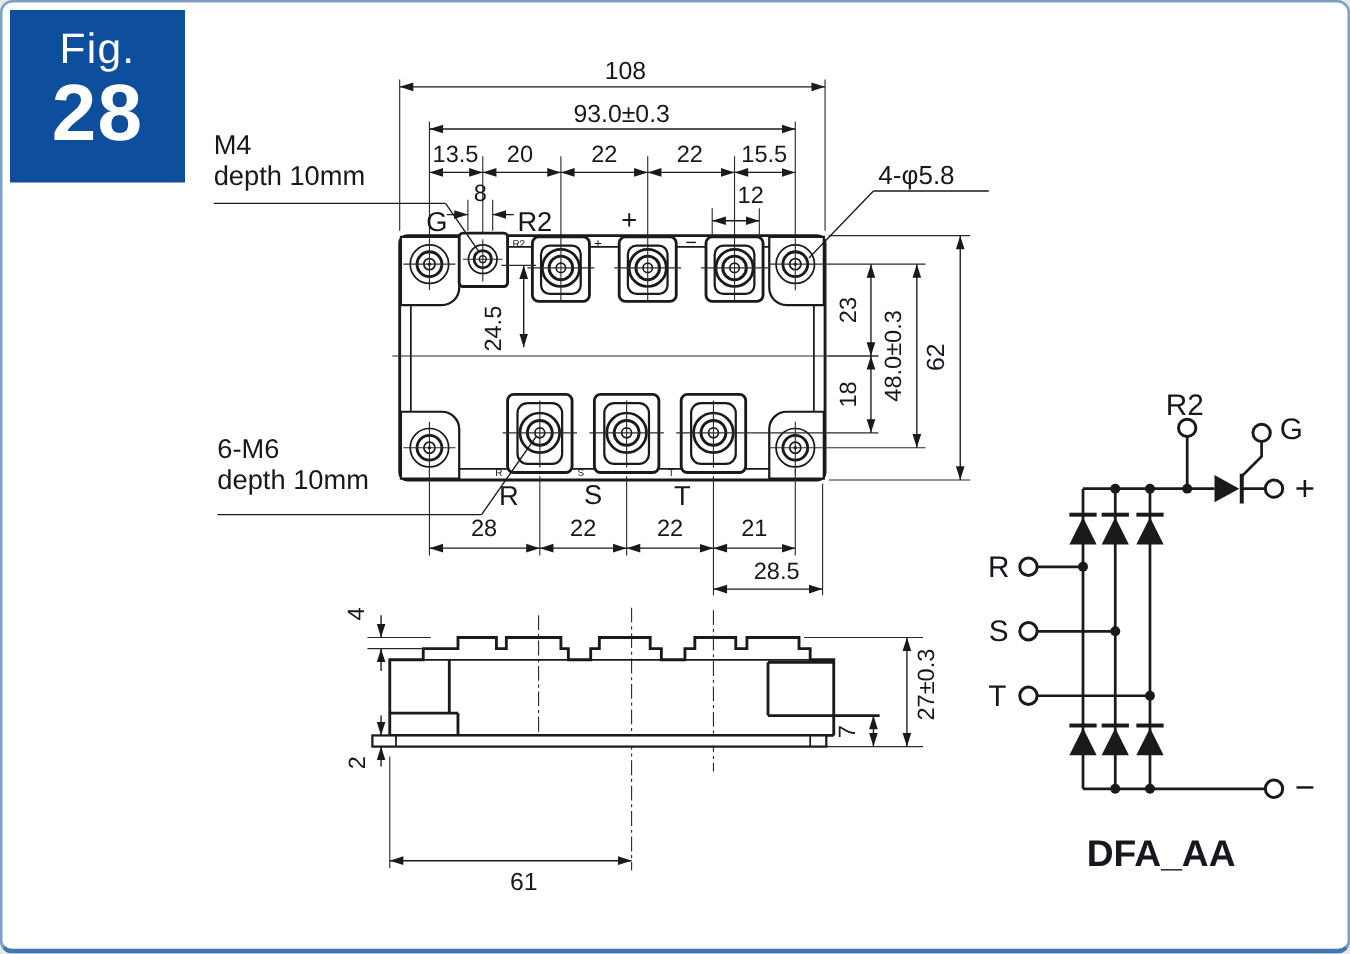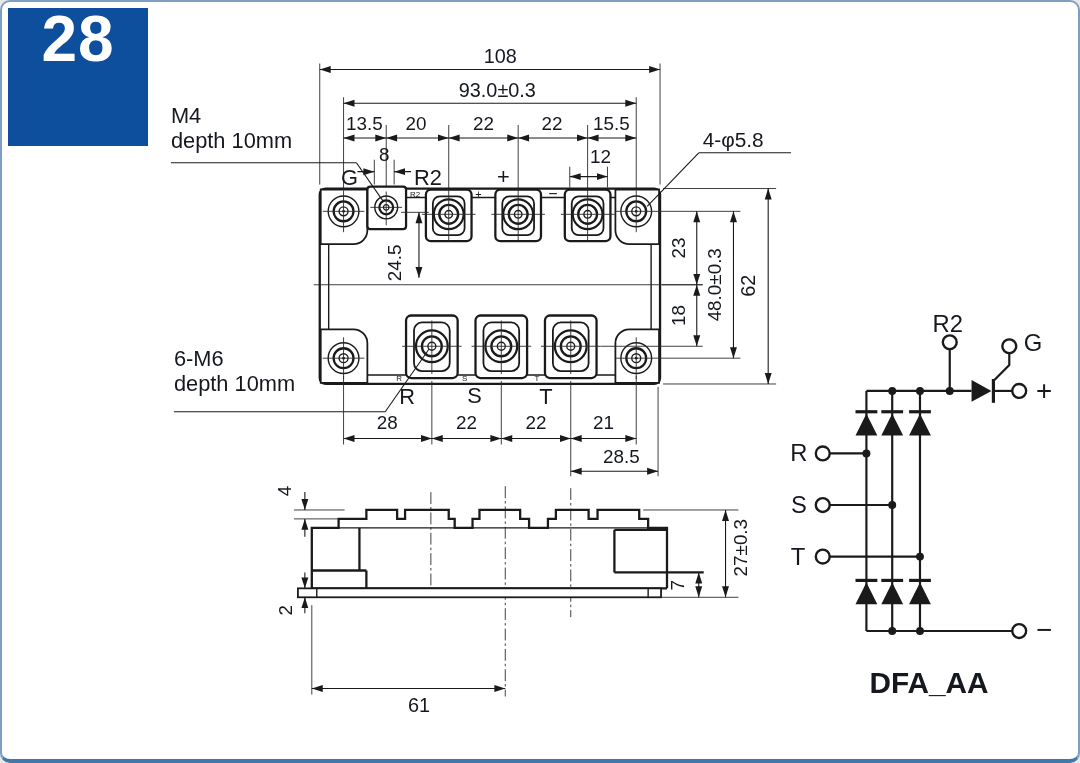--- a/index.html
+++ b/index.html
@@ -25,20 +25,21 @@
   .dim{stroke:#1a1a1a;stroke-width:1.1;fill:none;}
   .ct{stroke:#1a1a1a;stroke-width:2.2;fill:none;}
   .blk{fill:#1a1a1a;stroke:none;}
 </style>
 </head>
 <body>
 
 <div id="page">
 
   <div id="figbadge">
+    <div class="figword">Fig.</div>
     <div class="fignum">28</div>
   </div>
 
   <svg width="1076" height="757" viewBox="0 0 1080 763">
     <defs>
       <marker id="ae" markerUnits="userSpaceOnUse" markerWidth="13" markerHeight="10" refX="11" refY="4.5" orient="auto">
         <path d="M0,1 L11,4.5 L0,8 Z" fill="#1a1a1a"></path>
       </marker>
       <marker id="as" markerUnits="userSpaceOnUse" markerWidth="13" markerHeight="10" refX="1" refY="4.5" orient="auto">
         <path d="M12,1 L1,4.5 L12,8 Z" fill="#1a1a1a"></path>

